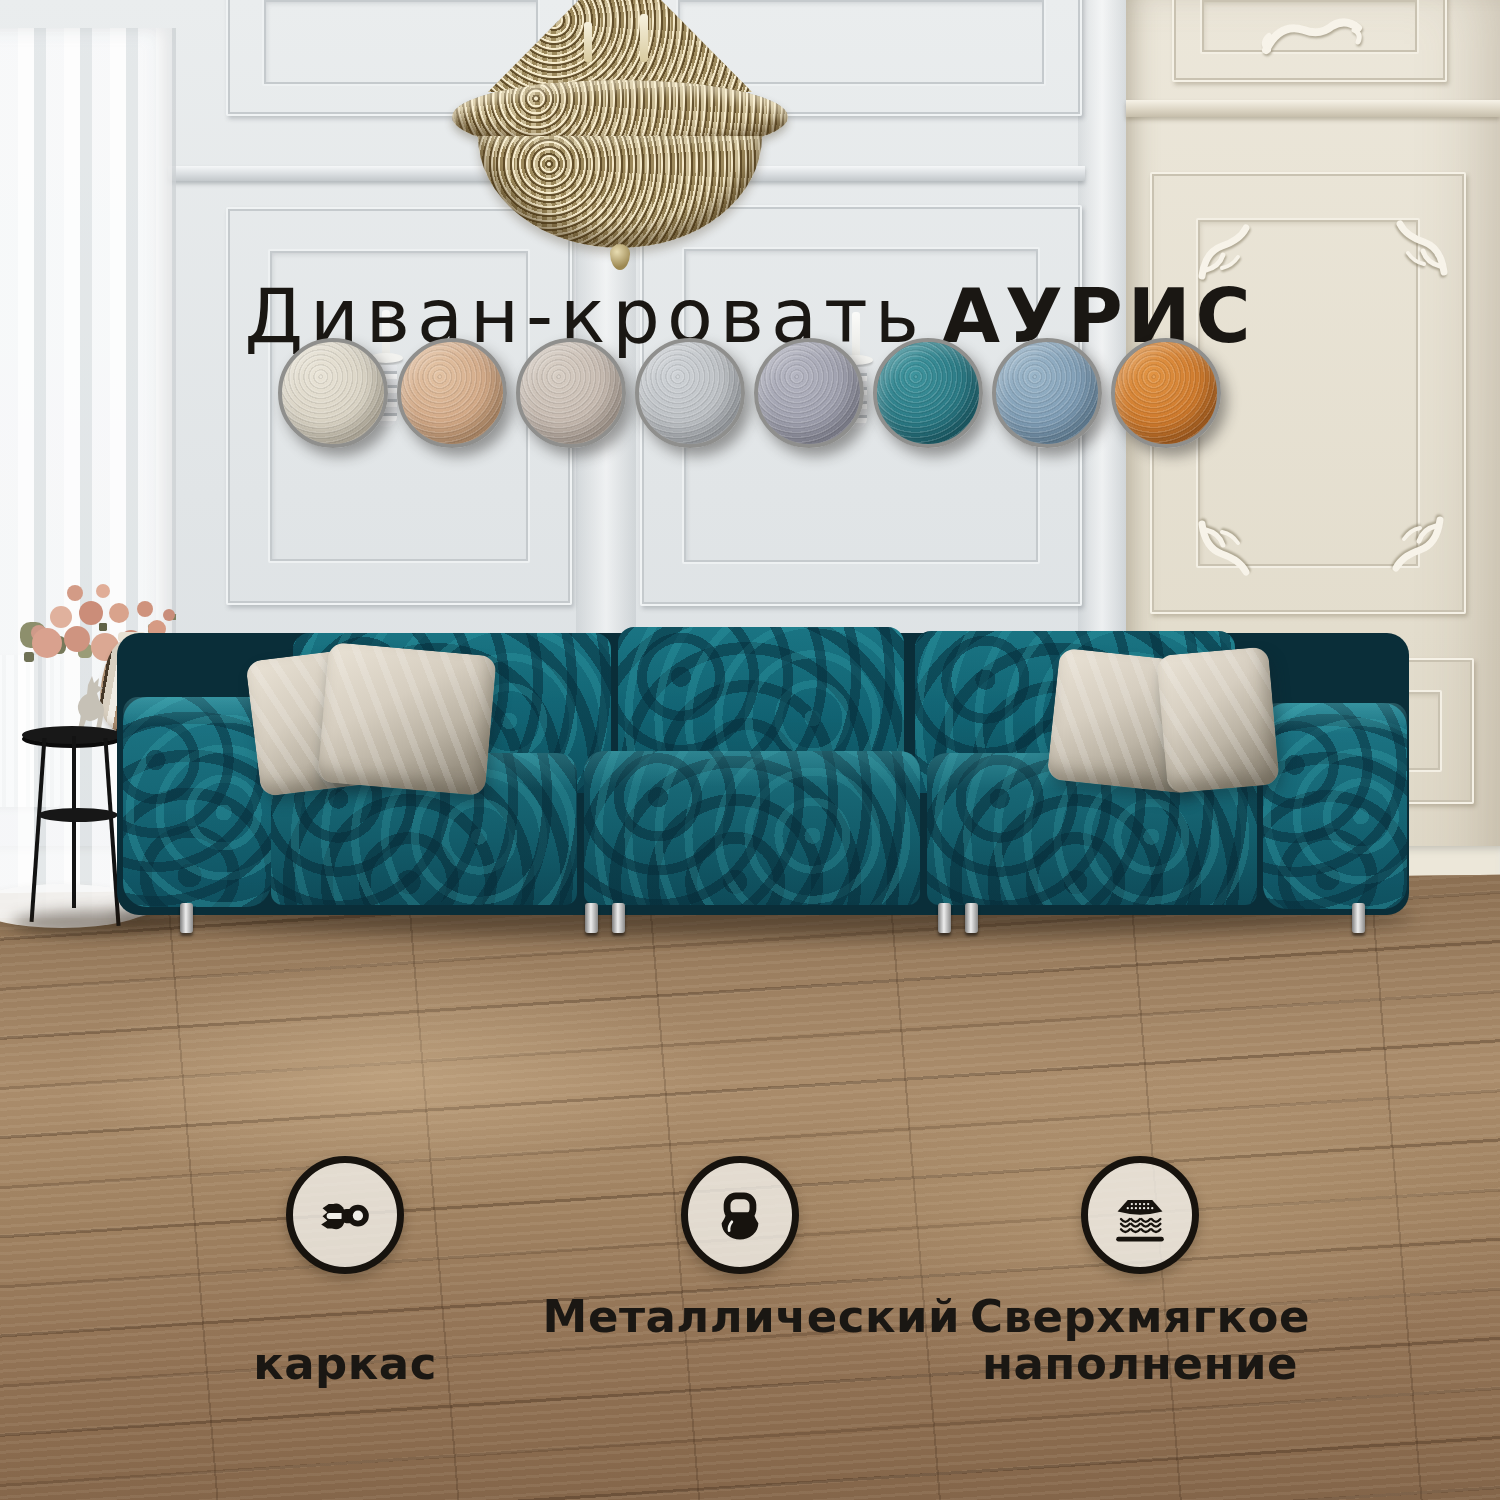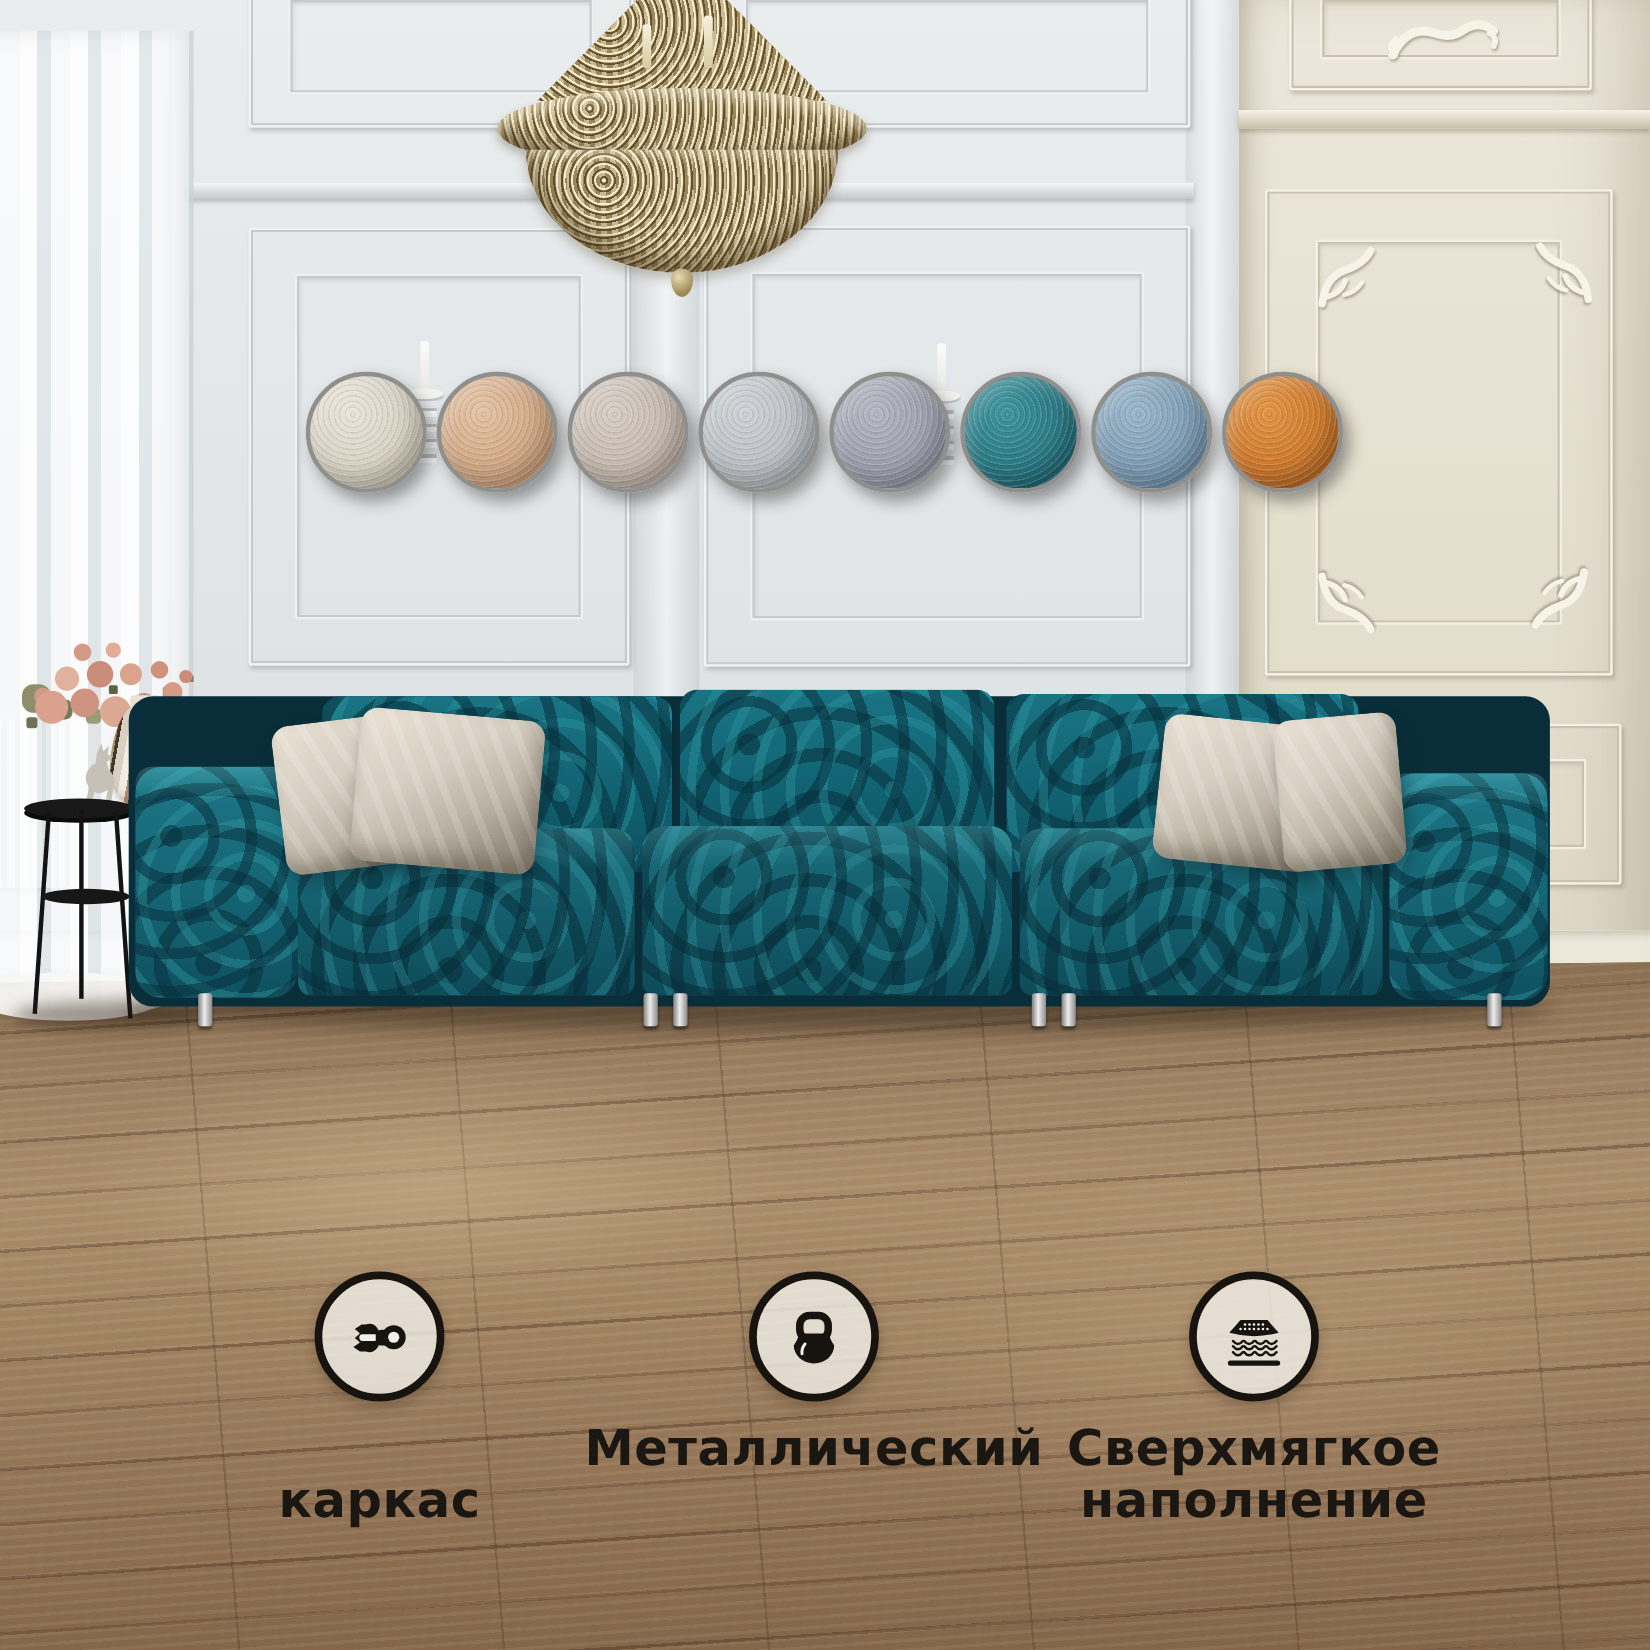--- a/index.html
+++ b/index.html
@@ -263,20 +263,21 @@
   <div class="chandelier">
     <div class="ch-cone bead">
       <div class="ch-candle" style="left:96px;top:26px;height:40px;"></div>
       <div class="ch-candle" style="left:152px;top:18px;height:48px;"></div>
     </div>
     <div class="ch-band bead"></div>
     <div class="ch-bowl bead"></div>
     <div class="ch-tip"></div>
   </div>
 
+  <h1 class="title"><span>Диван-кровать</span><span class="bold">АУРИС</span></h1>
 
   <div class="swatch-row">
     <div class="swatch" title="ivory" style="background-image: radial-gradient(circle at 35% 30%, rgb(234, 229, 216) 0%, rgb(217, 211, 196) 52%, rgb(183, 174, 154) 100%);"></div>
     <div class="swatch" title="beige" style="background-image: radial-gradient(circle at 35% 30%, rgb(228, 196, 165) 0%, rgb(210, 169, 135) 52%, rgb(179, 136, 95) 100%);"></div>
     <div class="swatch" title="greige" style="background-image: radial-gradient(circle at 35% 30%, rgb(216, 207, 197) 0%, rgb(198, 186, 176) 52%, rgb(164, 150, 138) 100%);"></div>
     <div class="swatch" title="silver" style="background-image: radial-gradient(circle at 35% 30%, rgb(208, 212, 216) 0%, rgb(188, 192, 196) 52%, rgb(152, 157, 163) 100%);"></div>
     <div class="swatch" title="grey-blue" style="background-image: radial-gradient(circle at 35% 30%, rgb(182, 183, 195) 0%, rgb(159, 160, 174) 52%, rgb(127, 128, 144) 100%);"></div>
     <div class="swatch" title="teal" style="background-image: radial-gradient(circle at 35% 30%, rgb(63, 149, 158) 0%, rgb(43, 122, 133) 52%, rgb(20, 82, 95) 100%);"></div>
     <div class="swatch" title="steel-blue" style="background-image: radial-gradient(circle at 35% 30%, rgb(156, 183, 202) 0%, rgb(127, 157, 181) 52%, rgb(93, 126, 151) 100%);"></div>
     <div class="swatch" title="orange" style="background-image: radial-gradient(circle at 35% 30%, rgb(226, 149, 69) 0%, rgb(206, 122, 45) 52%, rgb(158, 85, 26) 100%);"></div>
@@ -289,21 +290,21 @@
         <ellipse cx="37" cy="52" rx="14" ry="19" fill="#17130e"></ellipse>
         <rect x="23" y="47" width="25" height="9" rx="4.5" fill="#f1efe9"></rect>
         <rect x="45" y="41" width="20" height="21" rx="7" fill="#17130e"></rect>
         <circle cx="69" cy="51" r="16" fill="#17130e"></circle>
         <circle cx="69" cy="51" r="7.5" fill="#f1efe9"></circle>
       </svg>
     </div>
     <figcaption class="badge-label"><br><span>каркас</span></figcaption>
   </figure>
 
-  <figure class="badge" style="left:520px;">
+  <figure class="badge" style="left:520px;text-align:right;">
     <div class="badge-circle">
       <svg width="68" height="68" viewBox="0 0 100 100">
         <rect x="31" y="22" width="38" height="32" rx="13" fill="none" stroke="#17130e" stroke-width="10"></rect>
         <path d="M30,46 h40 c1,7 4,11 7,16 a27,24 0 1,1 -54,0 c3,-5 6,-9 7,-16 z" fill="#17130e"></path>
         <path d="M38,60 q-5,6 -4,13" stroke="#f1efe9" stroke-width="4" fill="none" stroke-linecap="round"></path>
       </svg>
     </div>
     <figcaption class="badge-label"><span>Металлический</span><br></figcaption>
   </figure>
 

